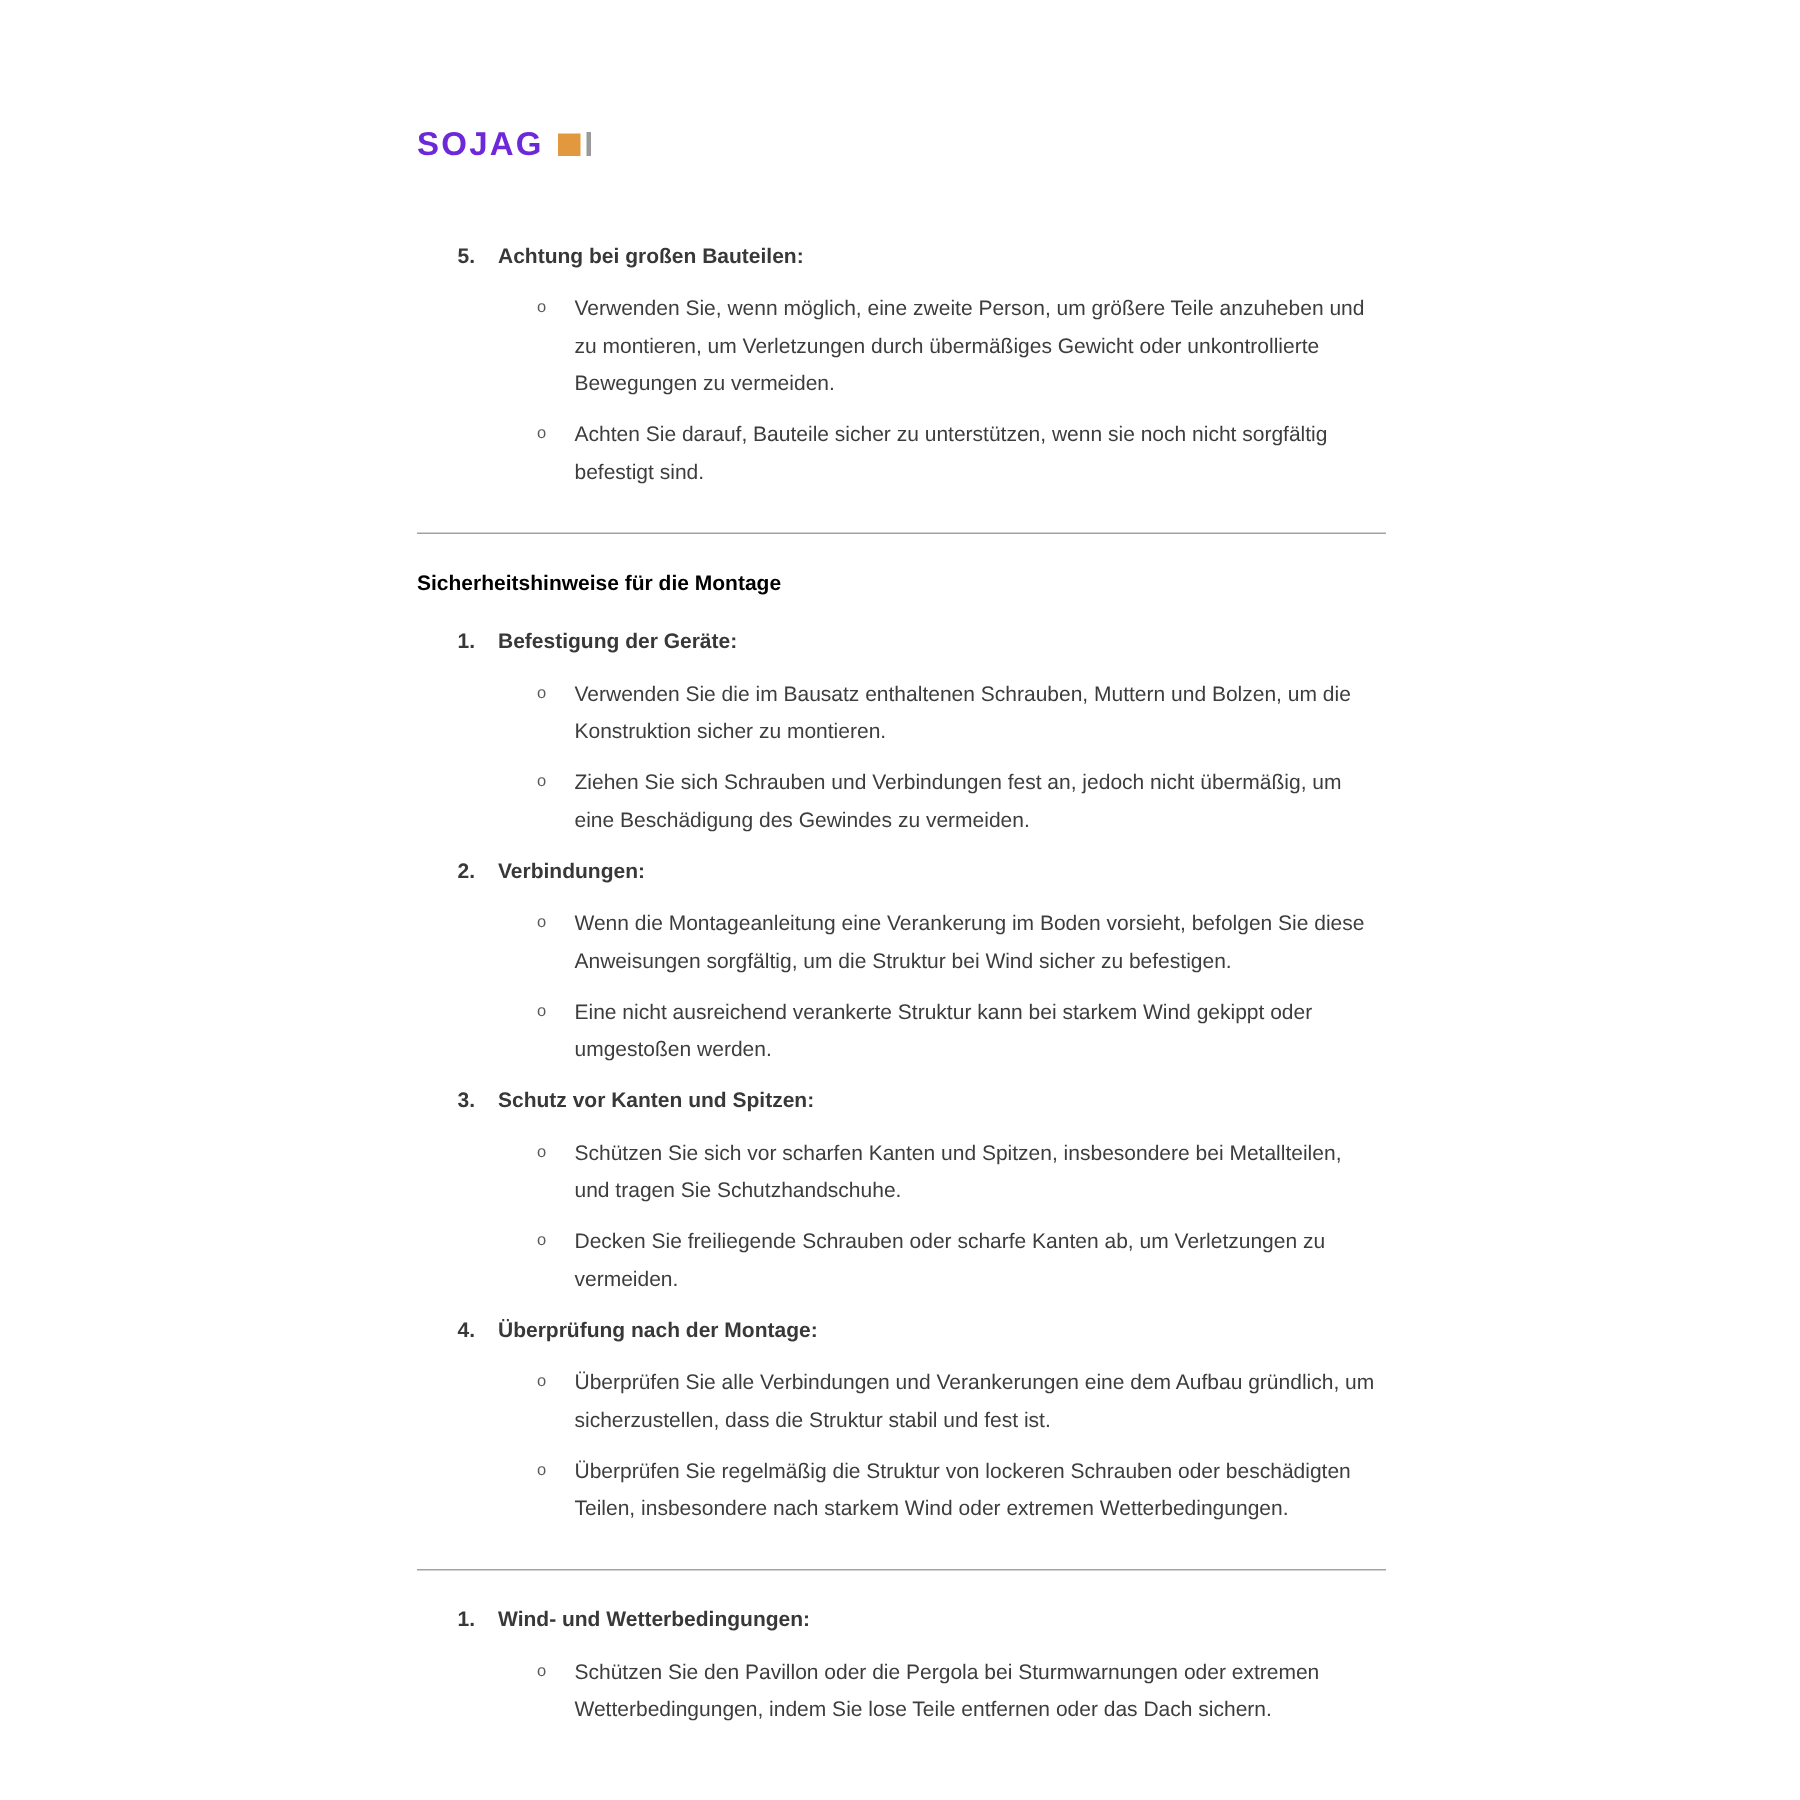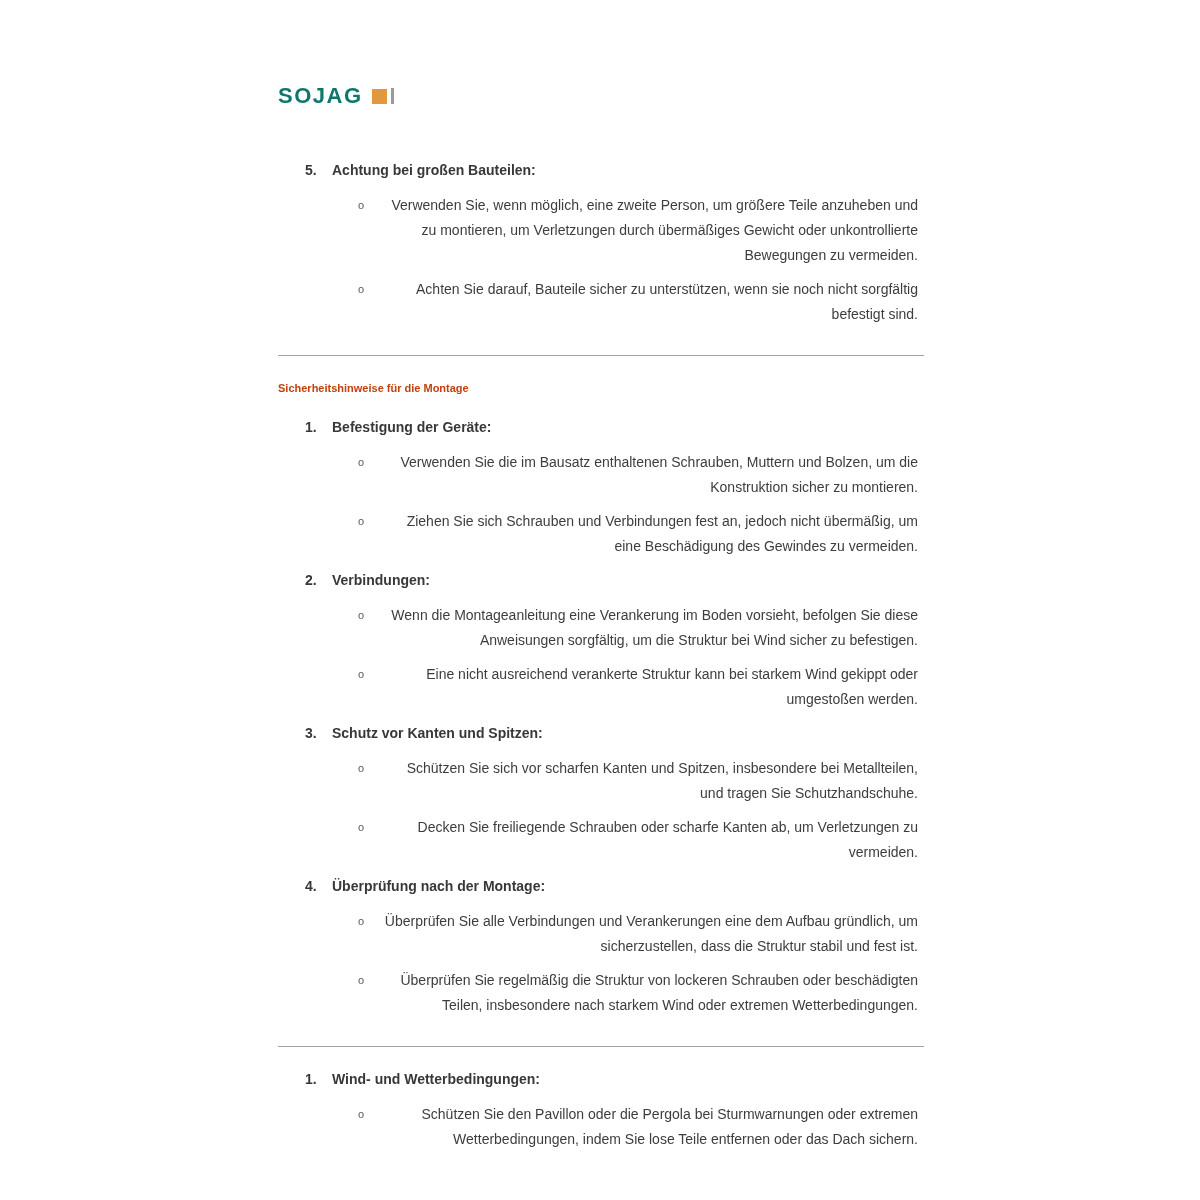--- a/index.html
+++ b/index.html
@@ -19,21 +19,21 @@
   
   .logo {
     display: flex; align-items: center;
     height: 24px;
     margin-bottom: 50px;
   }
   .logo-text {
     font-size: 22px;
     font-weight: bold;
     letter-spacing: 1.5px;
-    color: #0f766e;
+    color: #6d28d9;
   }
   .logo-square {
     width: 15px; height: 15px;
     background: #E2983F;
     margin-left: 9px;
     display: inline-block;
   }
   .logo-bar {
     width: 3px; height: 16px;
     background: #9a9a9a;
@@ -59,32 +59,32 @@
     margin-bottom: 9px;
     font-size: 14px;
     line-height: 25px;
   }
   .bullet .marker {
     width: 25px; flex: none;
     font-size: 11px;
     line-height: 25px;
     color: #5a5a5a;
   }
-  .bullet .btext { flex: 1; max-width: 535px; text-align: right; }
+  .bullet .btext { flex: 1; max-width: 535px; }
   
   hr.divider {
     border: none;
     border-top: 1px solid #a3a3a3;
     margin: 28px 0 20px 0;
   }
   h2.section-heading {
-    font-size: 11px;
+    font-size: 14px;
     font-weight: bold;
     line-height: 25px;
-    color: #c2410c;
+    color: #000000;
     margin: 0 0 14px 0;
   }
 </style>
 </head>
 <body>
 
 <div class="page">
 
   <div class="logo">
     <span class="logo-text">SOJAG</span>

